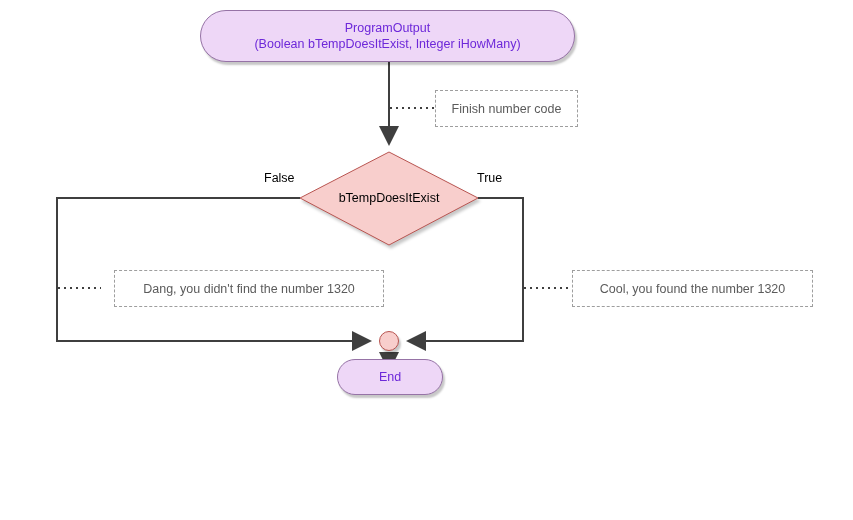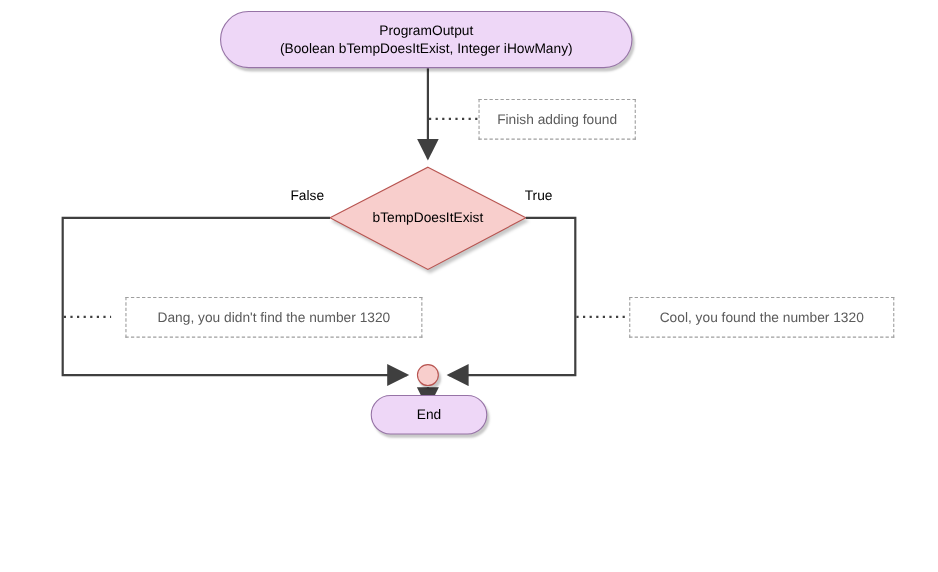--- a/index.html
+++ b/index.html
@@ -3,21 +3,21 @@
 <meta charset="utf-8">
 <style>
   html,body{margin:0;padding:0;background:#fff;}
   #stage{
     position:relative;width:853px;height:520px;background:#ffffff;
     font-family:"Liberation Sans",sans-serif;overflow:hidden;
   }
   #wires{position:absolute;left:0;top:0;width:853px;height:520px;}
   .node{
     position:absolute;display:flex;flex-direction:column;align-items:center;justify-content:center;
-    box-sizing:border-box;text-align:center;color:#000000;font-size:12.5px;line-height:1.3;
+    box-sizing:border-box;text-align:center;color:#6d28d9;font-size:12.5px;line-height:1.3;
   }
   .stadium{
     background:#eed7f7;border:1px solid #9673a6;
     box-shadow:2px 3px 2px rgba(0,0,0,0.22);
   }
   .start{left:200px;top:10px;width:375px;height:52px;border-radius:26px;}
   .end{left:337px;top:359px;width:106px;height:36px;border-radius:18px;}
   .diamond-label{
     position:absolute;left:309px;top:188px;width:160px;height:20px;
     display:flex;align-items:center;justify-content:center;
@@ -72,21 +72,21 @@
   <div class="node stadium start">
     <div>ProgramOutput</div>
     <div>(Boolean bTempDoesItExist, Integer iHowMany)</div>
   </div>
 
   <div class="diamond-label">bTempDoesItExist</div>
 
   <div class="edge-label lbl-false">False</div>
   <div class="edge-label lbl-true">True</div>
 
-  <div class="annotation ann-top">Finish adding found</div>
+  <div class="annotation ann-top">Finish number code</div>
   <div class="annotation ann-left">Dang, you didn't find the number 1320</div>
   <div class="annotation ann-right">Cool, you found the number 1320</div>
 
   <div class="merge-circle"></div>
 
   <div class="node stadium end">
     <div>End</div>
   </div>
 
 </div>

